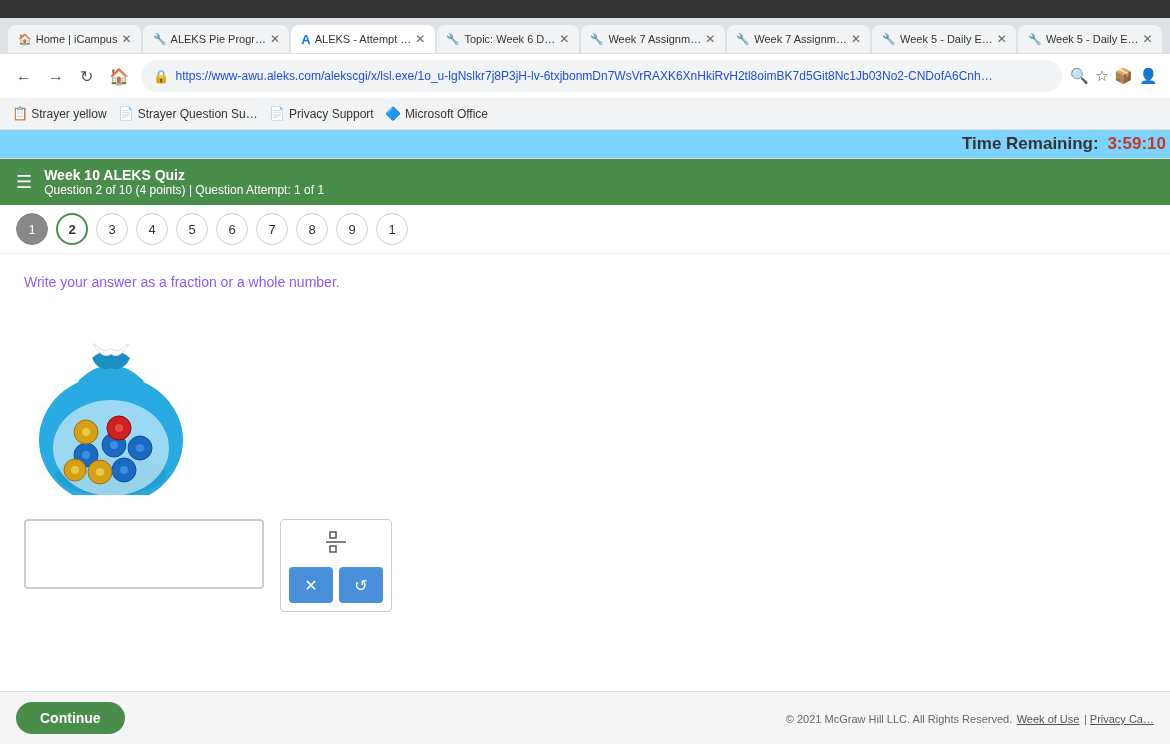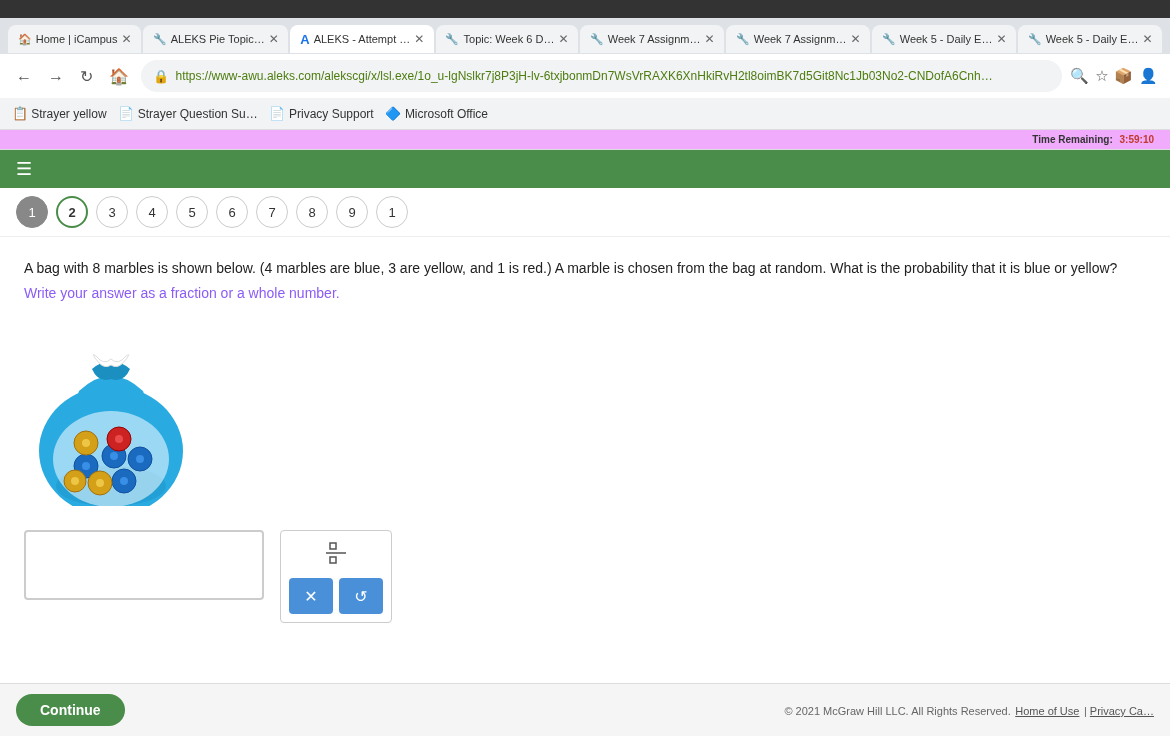--- a/index.html
+++ b/index.html
@@ -8,31 +8,31 @@
     
     .tab-bar { display: flex; align-items: center; background: #dee1e6; padding: 6px 8px 0 8px; height: 36px; gap: 2px; overflow: hidden; }
     .tab { display: flex; align-items: center; background: #f1f3f4; border-radius: 8px 8px 0 0; padding: 4px 10px; font-size: 11px; color: #333; max-width: 155px; min-width: 100px; height: 28px; gap: 4px; cursor: pointer; position: relative; white-space: nowrap; overflow: hidden; text-overflow: ellipsis; }
     .tab.active { background: #fff; }
     .tab-close { margin-left: auto; font-size: 12px; color: #666; cursor: pointer; flex-shrink: 0; }
 
     
     .address-bar { display: flex; align-items: center; background: #fff; padding: 6px 12px; gap: 8px; height: 44px; }
     .nav-btn { background: none; border: none; cursor: pointer; color: #555; font-size: 16px; padding: 4px; }
     .url-bar { flex: 1; display: flex; align-items: center; background: #f1f3f4; border-radius: 20px; padding: 4px 12px; gap: 6px; height: 32px; }
-    .url-text { font-size: 12px; color: #4d7c0f; flex: 1; white-space: nowrap; overflow: hidden; text-overflow: ellipsis; }
+    .url-text { font-size: 12px; color: #1d4ed8; flex: 1; white-space: nowrap; overflow: hidden; text-overflow: ellipsis; }
     .addr-icons { display: flex; gap: 6px; align-items: center; }
     .addr-icon-btn { background: none; border: none; cursor: pointer; color: #555; font-size: 15px; }
 
     
     .bookmarks-bar { display: flex; align-items: center; padding: 3px 12px; gap: 12px; height: 32px; background: #f1f3f4; border-bottom: 1px solid #ddd; }
     .bookmark-item { font-size: 12px; color: #333; cursor: pointer; display: flex; align-items: center; gap: 3px; }
     .bookmark-item .bm-icon { font-size: 13px; }
 
     
-    .time-remaining-bar { background: #f0abfc; text-align: right; padding: 4px 16px; font-size: 10px; font-weight: bold; color: #333; border-bottom: 1px solid #ddd; }
+    .time-remaining-bar { background: #7dd3fc; text-align: right; padding: 4px 4px; font-size: 17px; font-weight: bold; color: #333; border-bottom: 1px solid #ddd; }
 
     
     .aleks-main { background: #fff; height: calc(752px - 36px - 44px - 32px - 28px); overflow: hidden; }
 
     
     .quiz-header { background: #4a8c4a; color: #fff; padding: 8px 16px; display: flex; align-items: center; gap: 12px; }
     .hamburger { font-size: 18px; cursor: pointer; }
     .quiz-title-block { }
     .quiz-title { font-size: 14px; font-weight: bold; }
     .quiz-subtitle { font-size: 12px; }
@@ -61,40 +61,40 @@
     .tool-buttons { display: flex; gap: 6px; }
     .tool-btn { width: 44px; height: 36px; border-radius: 4px; border: none; cursor: pointer; font-size: 16px; display: flex; align-items: center; justify-content: center; }
     .tool-btn.clear { background: #4a90d9; color: #fff; }
     .tool-btn.reset { background: #4a90d9; color: #fff; }
 
     
     .submit-area { position: fixed; bottom: 28px; right: 20px; }
     .submit-btn { background: #888; color: #fff; border: none; border-radius: 4px; padding: 8px 20px; font-size: 14px; cursor: pointer; }
 
     
-    .continue-area { position: fixed; bottom: 16px; left: 0; right: 0; background: #f5f5f5; border-top: 1px solid #ddd; padding: 10px 16px; display: flex; align-items: center; justify-content: space-between; }
+    .continue-area { position: fixed; bottom: 8px; left: 0; right: 0; background: #f5f5f5; border-top: 1px solid #ddd; padding: 10px 16px; display: flex; align-items: center; justify-content: space-between; }
     .continue-btn { background: #4a8c4a; color: #fff; border: none; border-radius: 20px; padding: 8px 24px; font-size: 14px; cursor: pointer; font-weight: bold; }
 
     
     .partial-header { background: #333; height: 18px; overflow: hidden; }
   </style>
 </head>
 <body>
 
 <div class="partial-header"></div>
 
 <div class="tab-bar">
   <div class="tab">
     <span>🏠</span>
     <span>Home | iCampus</span>
     <span class="tab-close">✕</span>
   </div>
   <div class="tab">
     <span>🔧</span>
-    <span>ALEKS Pie Topic…</span>
+    <span>ALEKS Pie Progr…</span>
     <span class="tab-close">✕</span>
   </div>
   <div class="tab active">
     <span style="font-weight:bold;font-size:13px;color:#1a73e8;">A</span>
     <span>ALEKS - Attempt …</span>
     <span class="tab-close">✕</span>
   </div>
   <div class="tab">
     <span>🔧</span>
     <span>Topic: Week 6 D…</span>
@@ -160,37 +160,40 @@
 
 <div class="time-remaining-bar">
   <span>Time Remaining:</span>
   <span style="color:#c0392b; margin-left:4px;">3:59:10</span>
 </div>
 
 <div class="aleks-main">
 
   <div class="quiz-header">
     <span class="hamburger">☰</span>
+    <div class="quiz-title-block">
+      <div class="quiz-title">Week 10 ALEKS Quiz</div>
+      <div class="quiz-subtitle">Question 2 of 10 (4 points)  |  Question Attempt: 1 of 1</div>
+    </div>
   </div>
 
   <div class="question-nav">
     <div class="q-num done">1</div>
     <div class="q-num active">2</div>
     <div class="q-num">3</div>
     <div class="q-num">4</div>
     <div class="q-num">5</div>
     <div class="q-num">6</div>
     <div class="q-num">7</div>
     <div class="q-num">8</div>
     <div class="q-num">9</div>
     <div class="q-num">1</div>
   </div>
 
   <div class="question-content">
-    <p class="question-text">A bag with 8 marbles is shown below. (4 marbles are blue, 3 are yellow, and 1 is red.) A marble is chosen from the bag at random. What is the probability that it is blue or yellow?</p>
     <p class="question-instruction">Write your answer as a fraction or a whole number.</p>
 
     <div class="marble-bag-container">
       <svg class="bag-svg" viewBox="0 0 175 195" xmlns="http://www.w3.org/2000/svg">
 
         <ellipse cx="87" cy="140" rx="72" ry="65" fill="#29aae1"></ellipse>
 
         <path d="M55,80 Q87,50 119,80 Q125,95 115,108 Q87,100 59,108 Q49,95 55,80Z" fill="#29aae1"></path>
 
         <path d="M68,58 Q87,42 106,58 Q100,72 87,68 Q74,72 68,58Z" fill="#1a8fc0"></path>
@@ -250,17 +253,17 @@
 
 <div class="submit-area">
   <button class="submit-btn">Submi…</button>
 </div>
 
 <div class="continue-area">
   <button class="continue-btn">Continue</button>
   <div>
     <span style="font-size:11px;color:#666;">© 2021 McGraw Hill LLC. All Rights Reserved.</span>
     <span style="font-size:11px;color:#666;">  </span>
-    <span style="font-size:11px;color:#555;cursor:pointer;text-decoration:underline;">Home of Use</span>
+    <span style="font-size:11px;color:#555;cursor:pointer;text-decoration:underline;">Week of Use</span>
     <span style="font-size:11px;color:#666;"> | </span>
     <span style="font-size:11px;color:#555;cursor:pointer;text-decoration:underline;text-align:right;">Privacy Ca…</span>
   </div>
 </div>
 
 </body></html>

